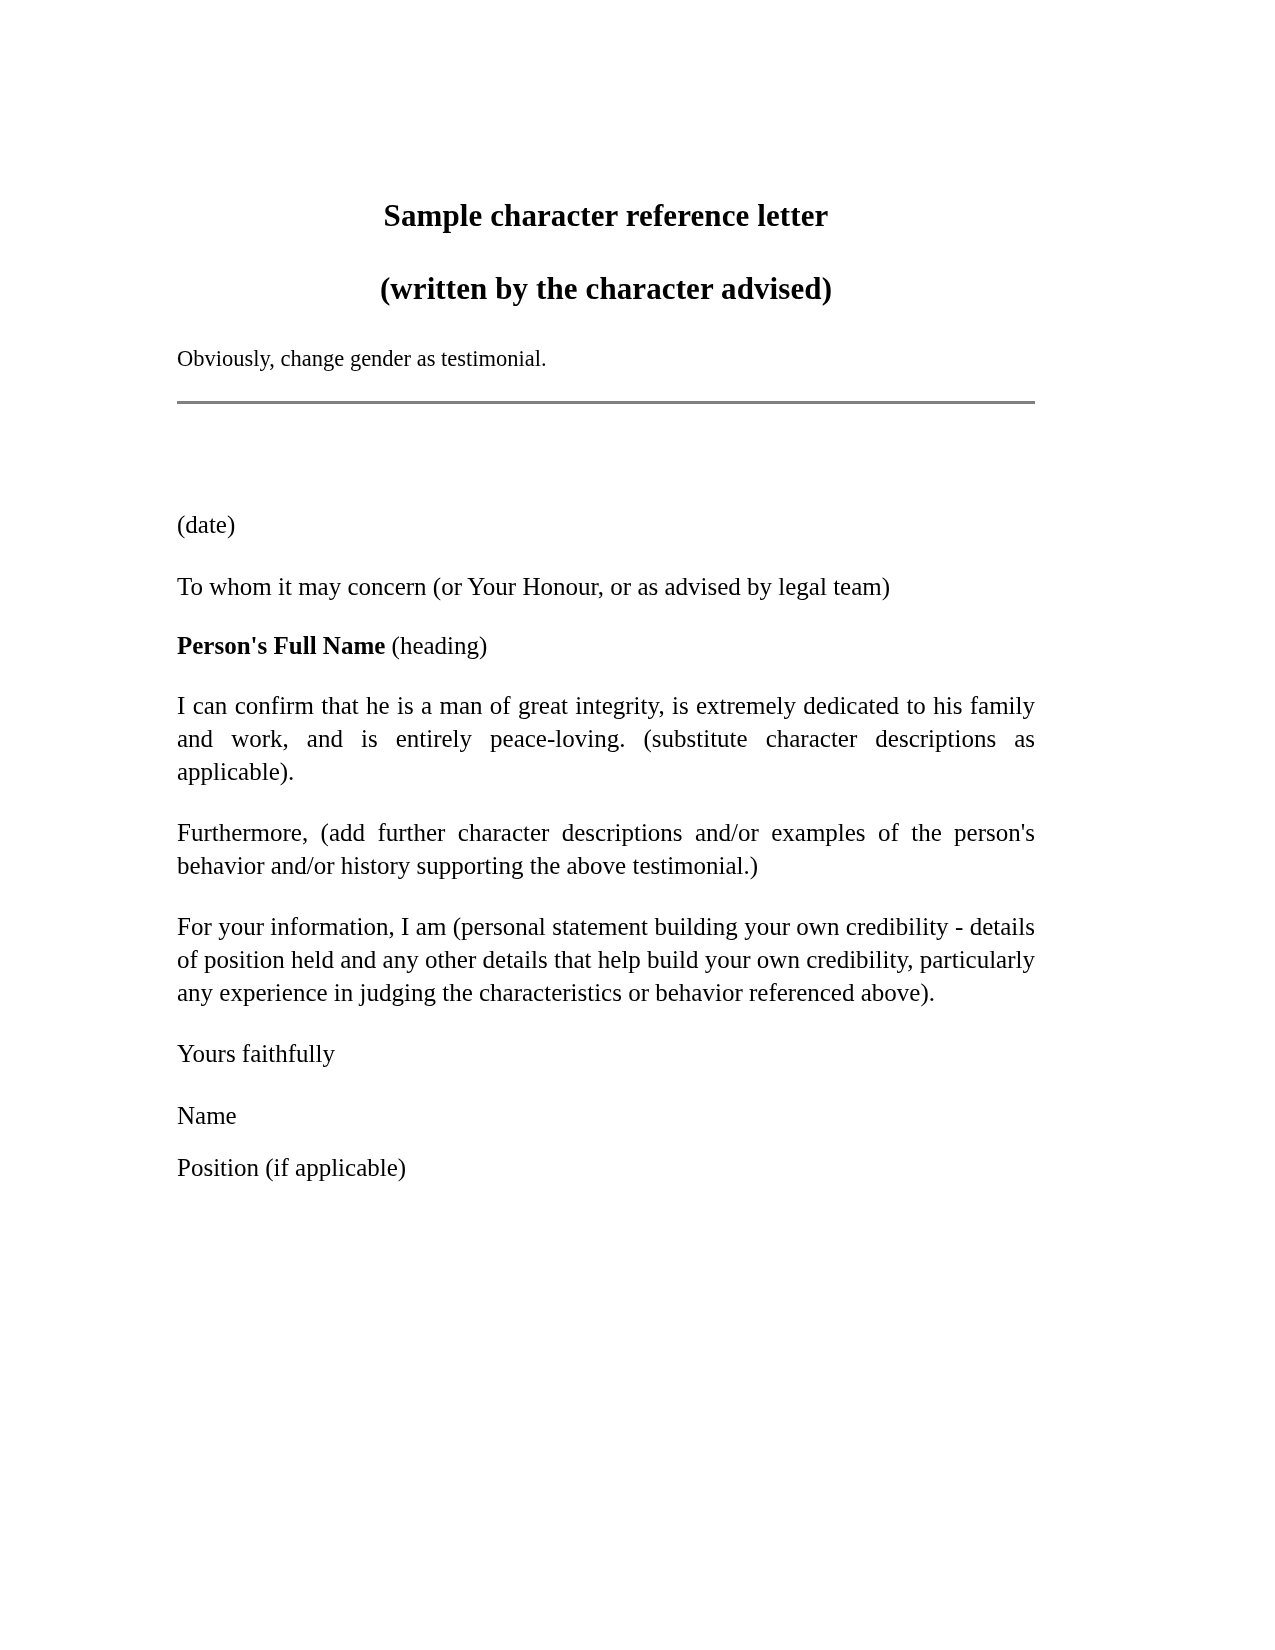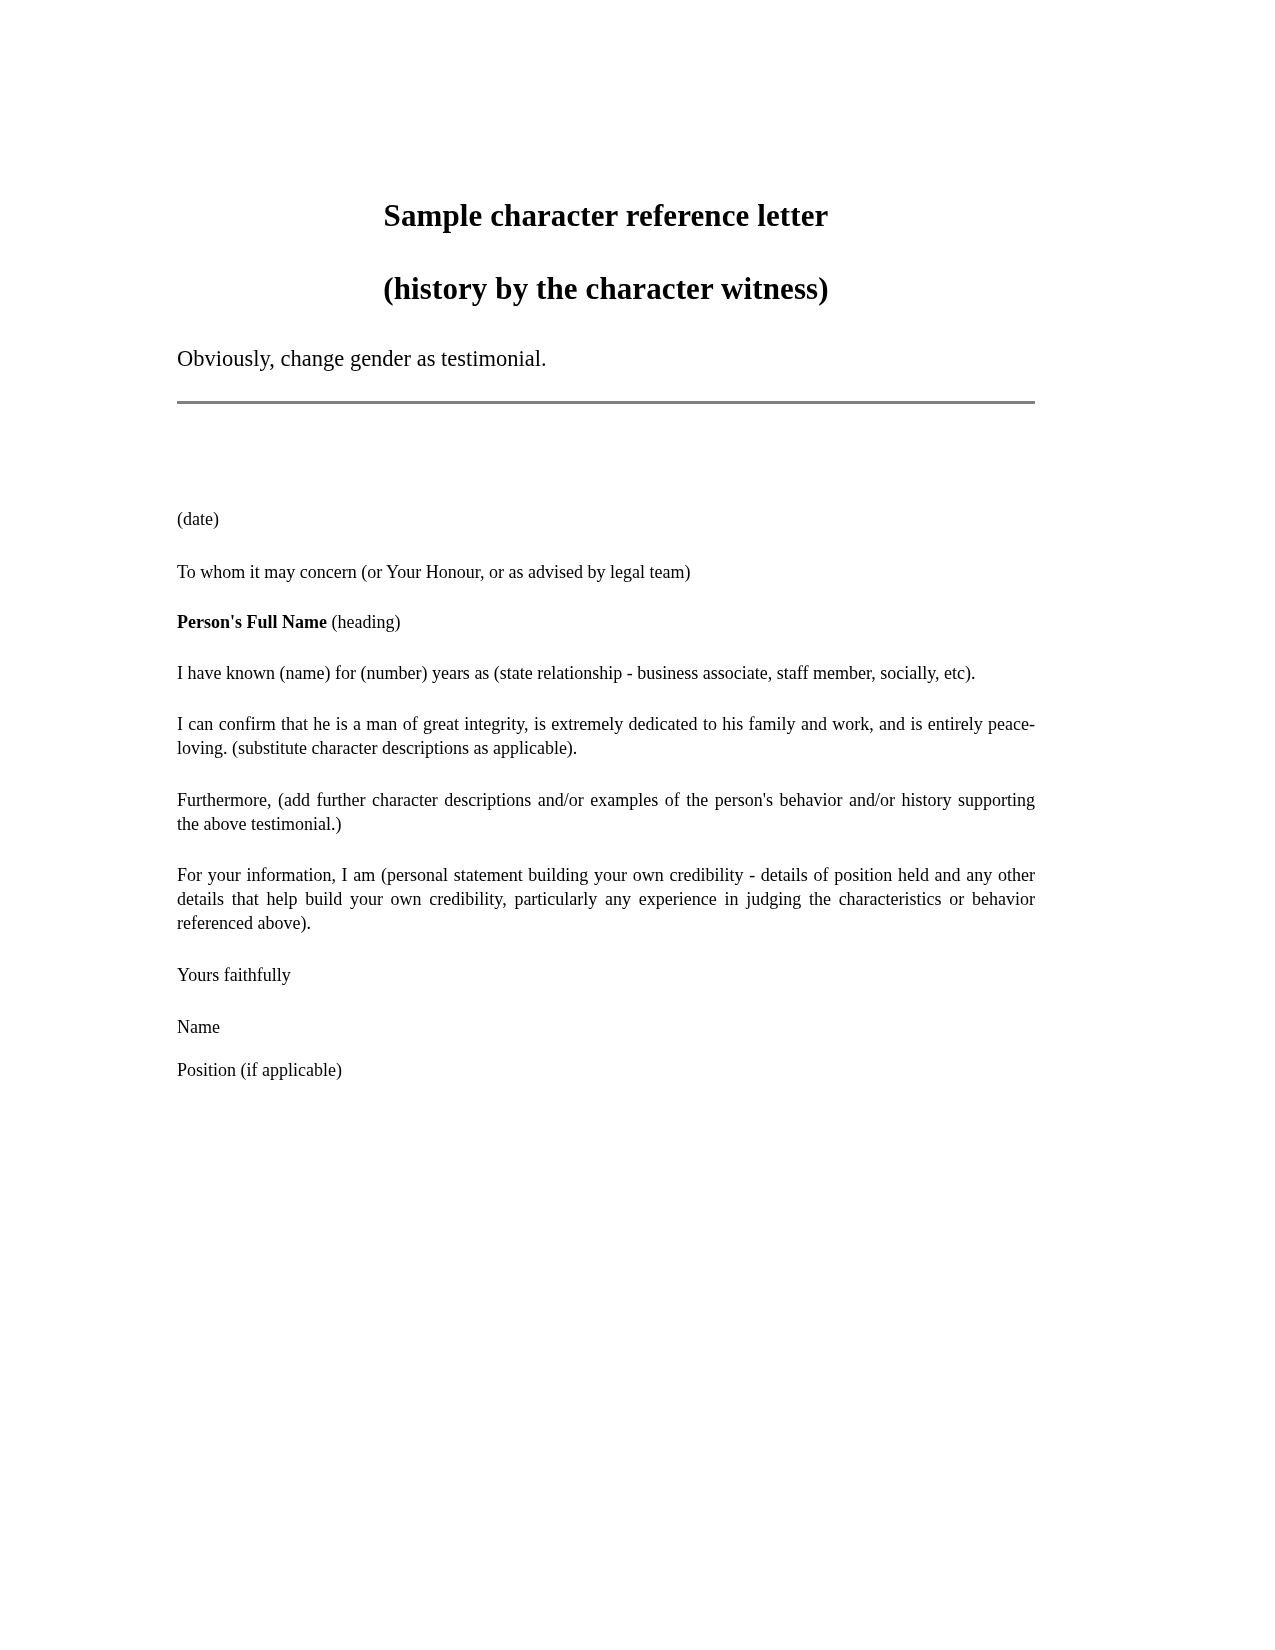--- a/index.html
+++ b/index.html
@@ -64,21 +64,21 @@
     background: #808080;
     width: 858px;
   }
 
   .letter-body {
     margin-top: 104px;
   }
 
   .letter-body p {
     margin: 0 0 28px 0;
-    font-size: 18px;
+    font-size: 25px;
     line-height: 1.32;
     text-align: justify;
     text-justify: inter-word;
     font-family: Liberation Serif, serif;
   }
 
   .letter-body p.plain {
     text-align: left;
   }
 
@@ -115,36 +115,35 @@
   }
 </style>
 </head>
 <body>
 
 <div class="page">
   <div class="content">
 
     <div class="title-block">
       <h1 class="doc-title">Sample character reference letter</h1>
-      <h1 class="doc-title second">(history by the character witness)</h1>
+      <h1 class="doc-title second">(written by the character advised)</h1>
     </div>
 
     <div class="note-line">Obviously, change gender as testimonial.</div>
 
     <div class="rule" style="background: rgb(128, 128, 128);"></div>
 
     <div class="letter-body">
 
       <p class="plain date-line">(date)</p>
 
       <p class="plain to-whom">To whom it may concern (or Your Honour, or as advised by legal team)</p>
 
       <p class="centered heading-line"><b class="person-name">Person's Full Name</b><span> (heading)</span></p>
 
-      <p>I have known (name) for (number) years as (state relationship - business associate, staff member, socially, etc).</p>
 
       <p>I can confirm that he is a man of great integrity, is extremely dedicated to his family and work, and is entirely peace-loving. (substitute character descriptions as applicable).</p>
 
       <p>Furthermore, (add further character descriptions and/or examples of the person's behavior and/or history supporting the above testimonial.)</p>
 
       <p>For your information, I am (personal statement building your own credibility - details of position held and any other details that help build your own credibility, particularly any experience in judging the characteristics or behavior referenced above).</p>
 
       <p class="plain sign-off">Yours faithfully</p>
 
       <p class="plain name-line">Name</p>

